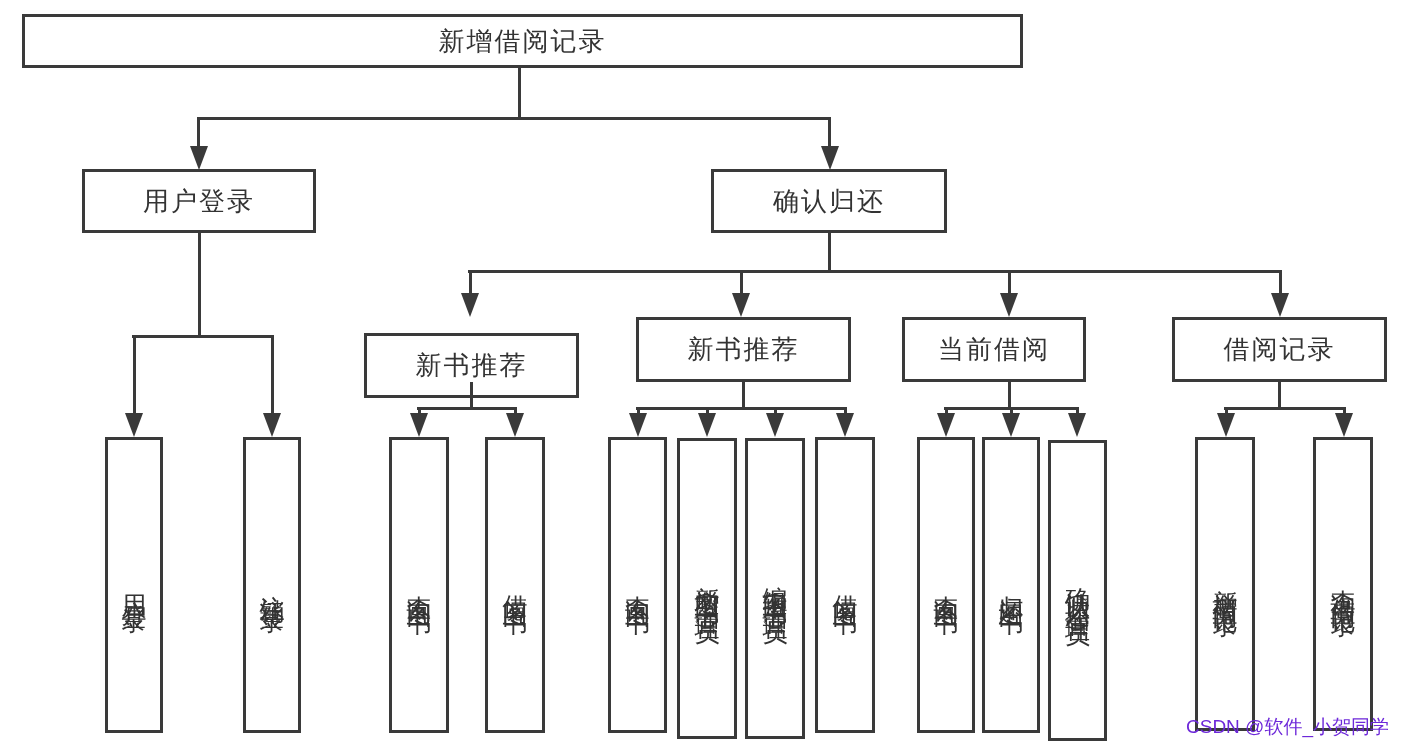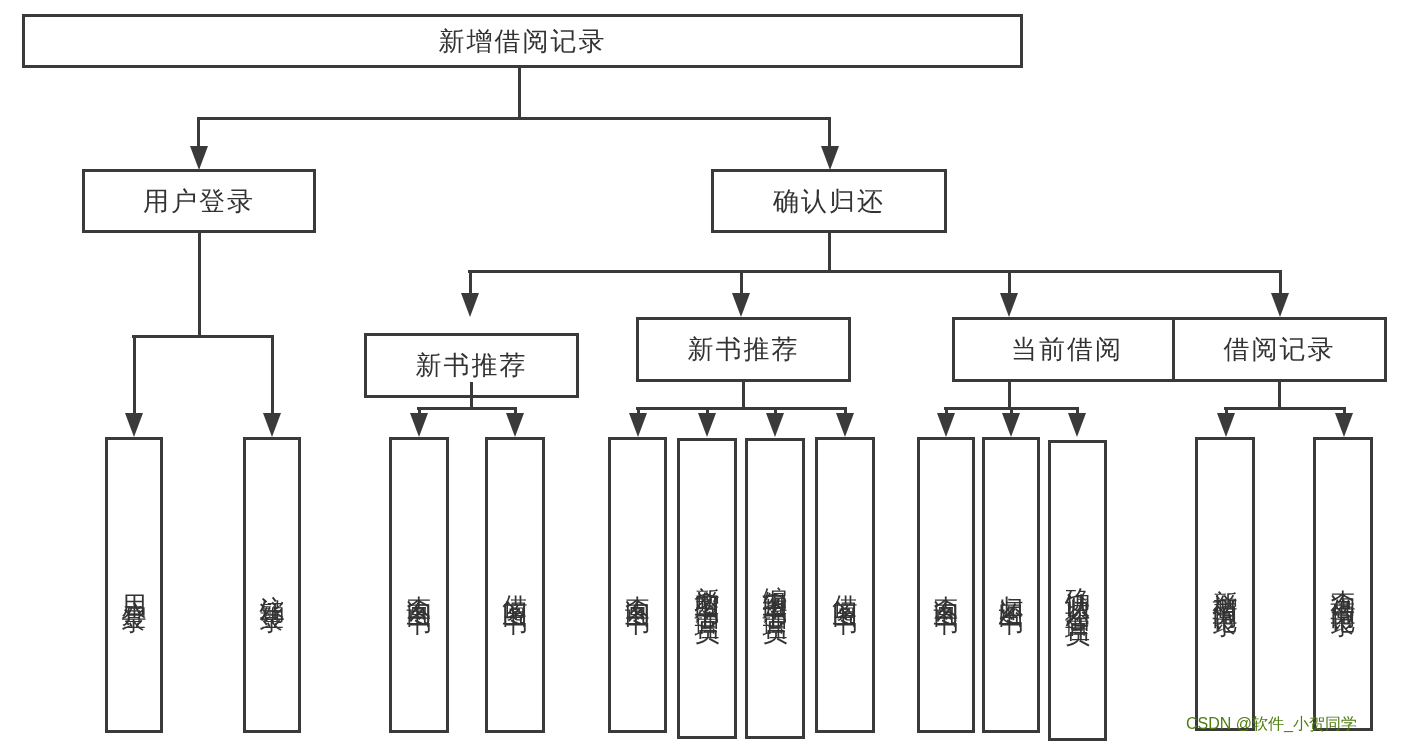--- a/index.html
+++ b/index.html
@@ -18,21 +18,21 @@
     font-size:25px; letter-spacing:5px; line-height:1; white-space:normal;
   }
   .hl, .vl { position:absolute; background:#3a3a3a; }
   .ah {
     position:absolute; width:0; height:0;
     border-left:9px solid transparent; border-right:9px solid transparent;
     border-top:24px solid #3a3a3a;
   }
   .watermark {
     position:absolute; left:1186px; top:714px; width:214px;
-    font-size:16px; color:#4d7c0f; letter-spacing:0px; white-space:nowrap;
+    font-size:19px; color:#6d28d9; letter-spacing:0px; white-space:nowrap;
   }
 </style>
 </head>
 <body>
 
 <div class="stage">
 
   <div class="box" style="left:22px; top:14px; width:1001px; height:54px;">
     <span>新增借阅记录</span>
   </div>
@@ -75,21 +75,21 @@
   <div class="ah" style="left:1000px; top:293px;"></div>
   <div class="vl" style="left:1279px; top:270px; width:3px; height:25px;"></div>
   <div class="ah" style="left:1271px; top:293px;"></div>
 
   <div class="box" style="left:364px; top:317px; width:215px; height:65px;margin-top:16px;">
     <span>新书推荐</span>
   </div>
   <div class="box" style="left:636px; top:317px; width:215px; height:65px;">
     <span>新书推荐</span>
   </div>
-  <div class="box" style="left:952px; top:317px; width:230px; height:65px;">
+  <div class="box" style="left:902px; top:317px; width:184px; height:65px;">
     <span>当前借阅</span>
   </div>
   <div class="box" style="left:1172px; top:317px; width:215px; height:65px;">
     <span>借阅记录</span>
   </div>
 
   <div class="vl" style="left:470px; top:382px; width:3px; height:27px;"></div>
   <div class="hl" style="left:417px; top:407px; width:100px; height:3px;"></div>
   <div class="vl" style="left:418px; top:407px; width:3px; height:8px;"></div>
   <div class="ah" style="left:410px; top:413px;"></div>

